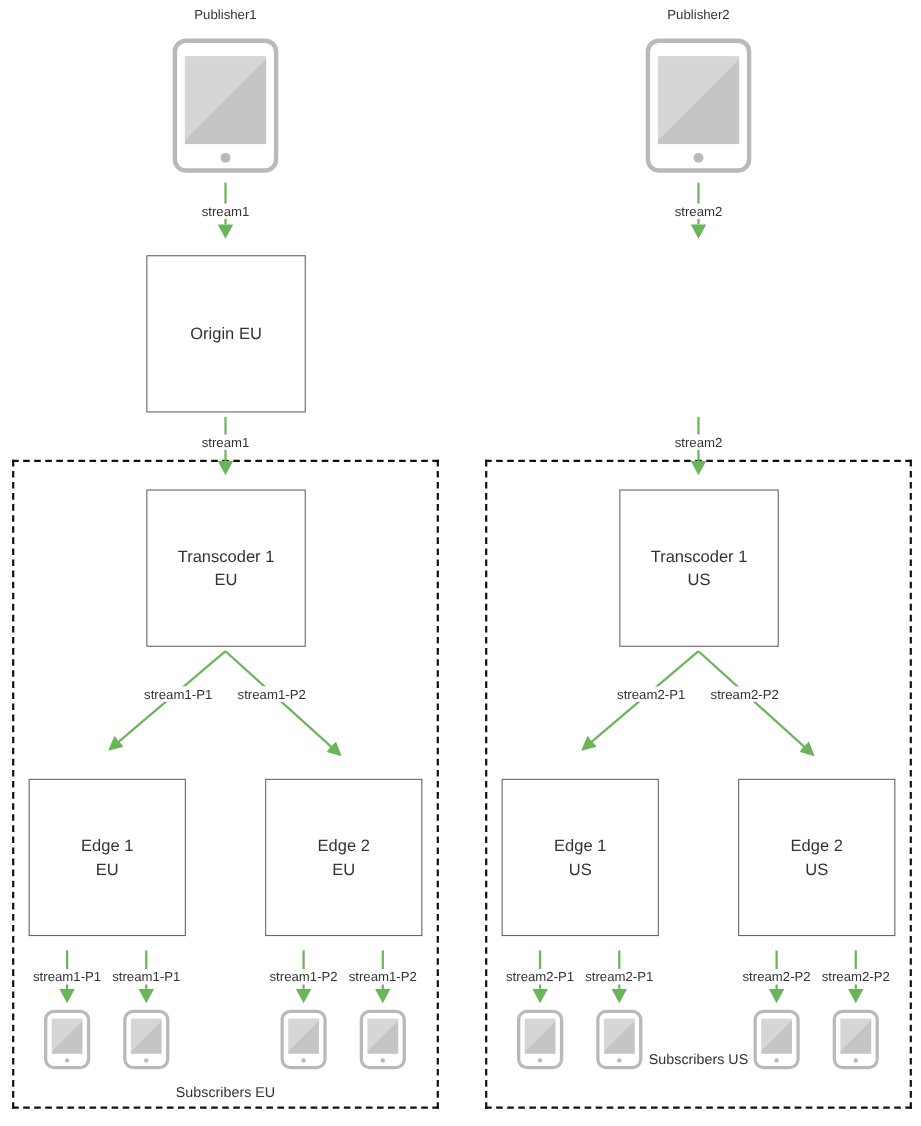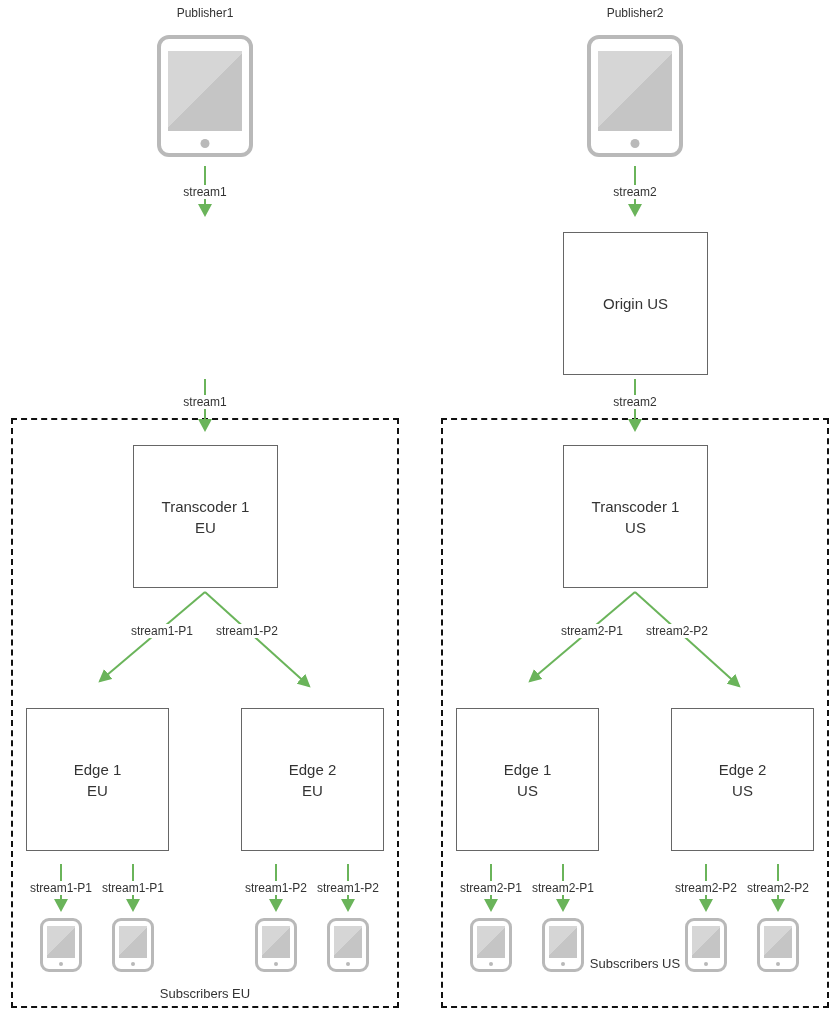--- a/index.html
+++ b/index.html
@@ -49,20 +49,21 @@
 
   <div class="tablet" style="left:157px;top:35px;width:96px;height:122px;">
     <div class="screen"></div>
     <div class="home"></div>
   </div>
 
   <div class="vline" style="left:205px;top:166px;height:38px;"></div>
   <div class="ah" style="left:205px;top:204px;"></div>
   <div class="lbl" style="left:205px;top:192px;">stream1</div>
 
+  <div class="box" style="left:133px;top:232px;width:145px;height:143px;">Origin EU</div>
 
   <div class="vline" style="left:205px;top:379px;height:40px;"></div>
   <div class="ah" style="left:205px;top:419px;"></div>
   <div class="lbl" style="left:205px;top:402px;">stream1</div>
 
   <div class="dashedbox" style="left:11px;top:418px;width:388px;height:590px;"></div>
 
   <div class="box" style="left:133px;top:445px;width:145px;height:143px;">Transcoder 1
 EU</div>
 
@@ -121,21 +122,20 @@
 
   <div class="tablet" style="left:587px;top:35px;width:96px;height:122px;">
     <div class="screen"></div>
     <div class="home"></div>
   </div>
 
   <div class="vline" style="left:635px;top:166px;height:38px;"></div>
   <div class="ah" style="left:635px;top:204px;"></div>
   <div class="lbl" style="left:635px;top:192px;">stream2</div>
 
-  <div class="box" style="left:563px;top:232px;width:145px;height:143px;">Origin US</div>
 
   <div class="vline" style="left:635px;top:379px;height:40px;"></div>
   <div class="ah" style="left:635px;top:419px;"></div>
   <div class="lbl" style="left:635px;top:402px;">stream2</div>
 
   <div class="dashedbox" style="left:441px;top:418px;width:388px;height:590px;"></div>
 
   <div class="box" style="left:563px;top:445px;width:145px;height:143px;">Transcoder 1
 US</div>
 

